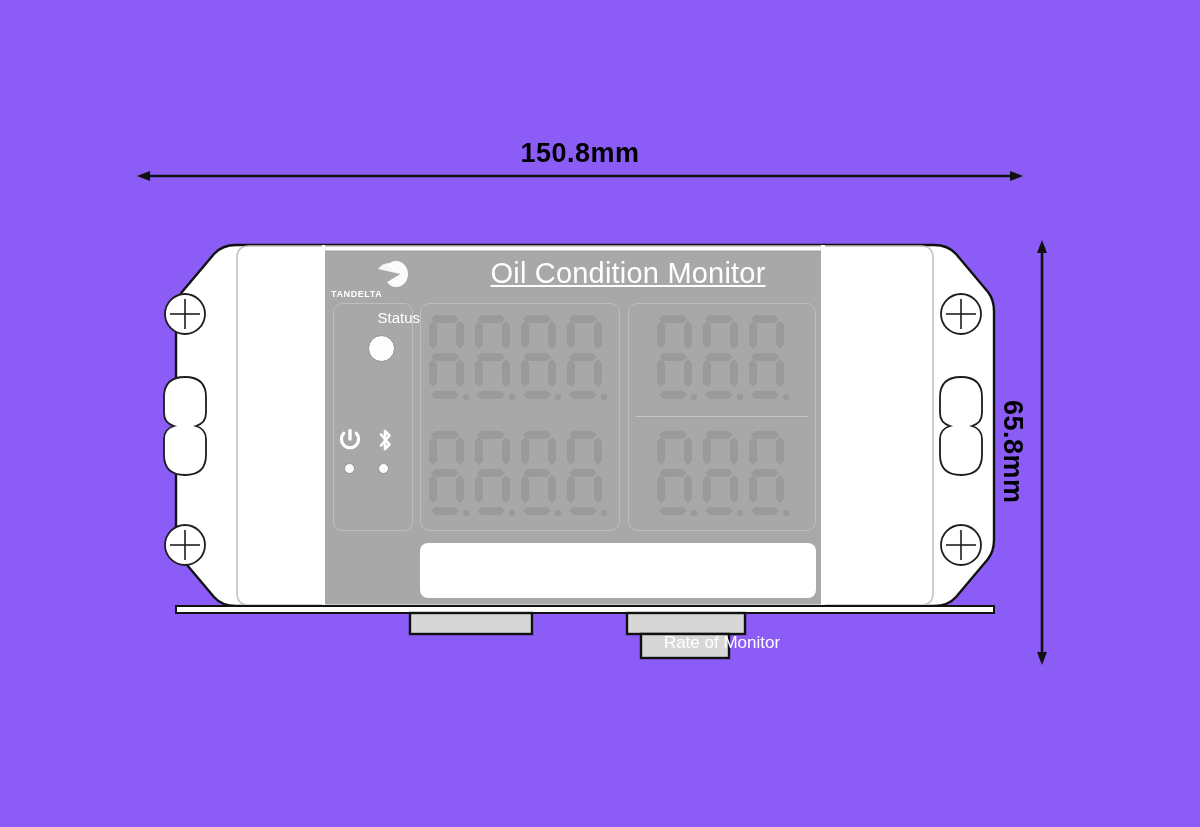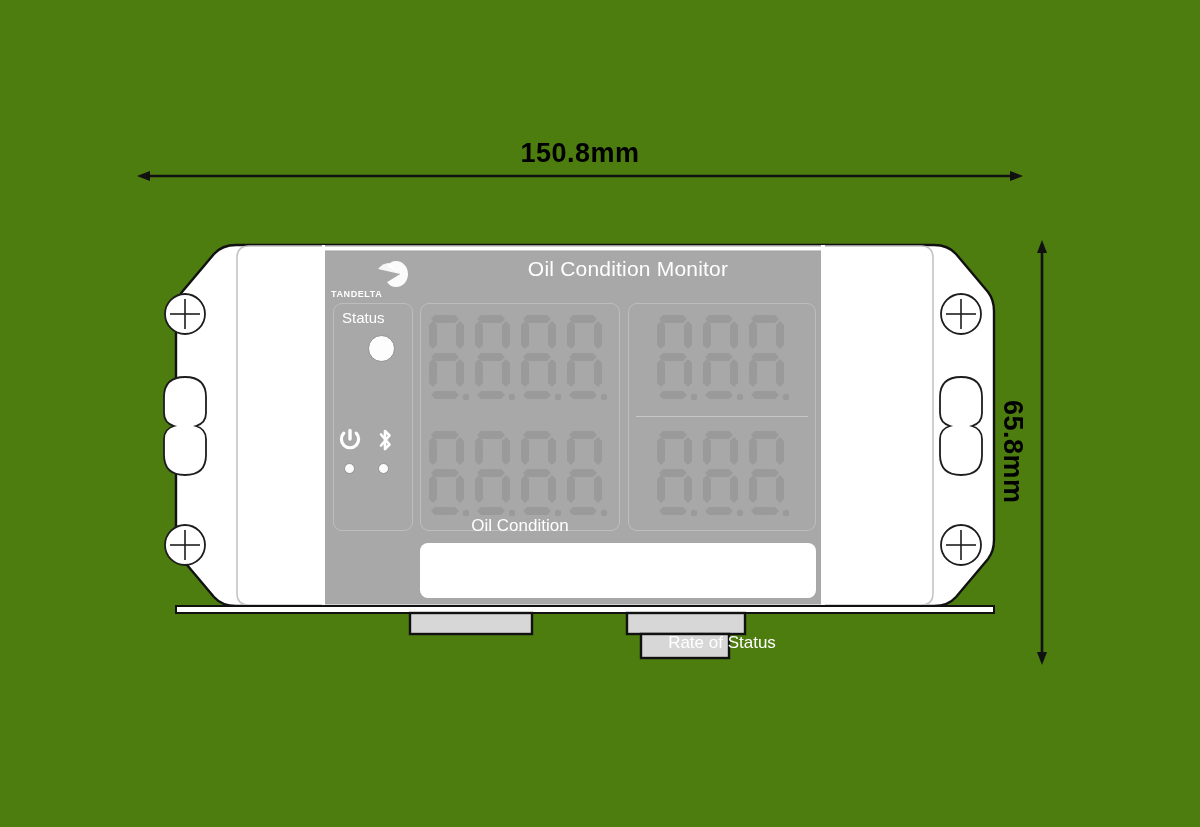--- a/index.html
+++ b/index.html
@@ -10,21 +10,21 @@
   body {
     font-family: "Liberation Sans", sans-serif;
     width: 1200px;
     height: 827px;
     overflow: hidden;
   }
   #stage {
     position: relative;
     width: 1200px;
     height: 827px;
-    background: #4d7c0f;
+    background: #8b5cf6;
   }
   #stage svg.layer {
     position: absolute;
     top: 0;
     left: 0;
     width: 1200px;
     height: 827px;
   }
   .dim-text {
     position: absolute;
@@ -57,24 +57,25 @@
     width: 496px;
     height: 353px;
   }
   .panel-title {
     position: absolute;
     left: 118px;
     top: 6px;
     width: 370px;
     text-align: center;
     color: #ffffff;
-    font-size: 21px;
+    font-size: 29px;
     font-weight: 400;
     letter-spacing: 0.2px;
     white-space: nowrap;
+    text-decoration: underline;
   }
   #brand {
     position: absolute;
     left: 4px;
     top: 9px;
     width: 86px;
     height: 40px;
   }
   #brand-name {
     position: absolute;
@@ -92,21 +93,21 @@
     top: 0px;
     width: 36px;
     height: 30px;
   }
 
   .status-label {
     position: absolute;
     left: 17px;
     top: 58px;
     width: 78px;
-    text-align: left;
+    text-align: right;
     color: #ffffff;
     font-size: 15px;
     white-space: nowrap;
   }
   #status-led {
     position: absolute;
     left: 43px;
     top: 84px;
     width: 27px;
     height: 27px;
@@ -513,19 +514,18 @@
             <path d="M6,40 L26,40 L30,44 L26,48 L6,48 L2,44 Z"></path>
             <path d="M1,46 L5,50 L5,70 L1,74 L-3,70 L-3,50 Z" transform="translate(3,0)"></path>
             <path d="M1,46 L5,50 L5,70 L1,74 L-3,70 L-3,50 Z" transform="translate(30,0)"></path>
             <path d="M6,78 L26,78 L30,82 L26,86 L6,86 L2,82 Z"></path>
             <circle cx="37" cy="84" r="3.2"></circle>
           </g>
         </g>
       </svg>
     </div>
 
-    <div class="disp-label" id="label-oc">Oil Condition</div>
-    <div class="disp-label" id="label-rc">Rate of Status</div>
+    <div class="disp-label" id="label-rc">Rate of Monitor</div>
 
     <div id="blank-label-strip"></div>
   </div>
 
 </div>
 
 </body></html>

